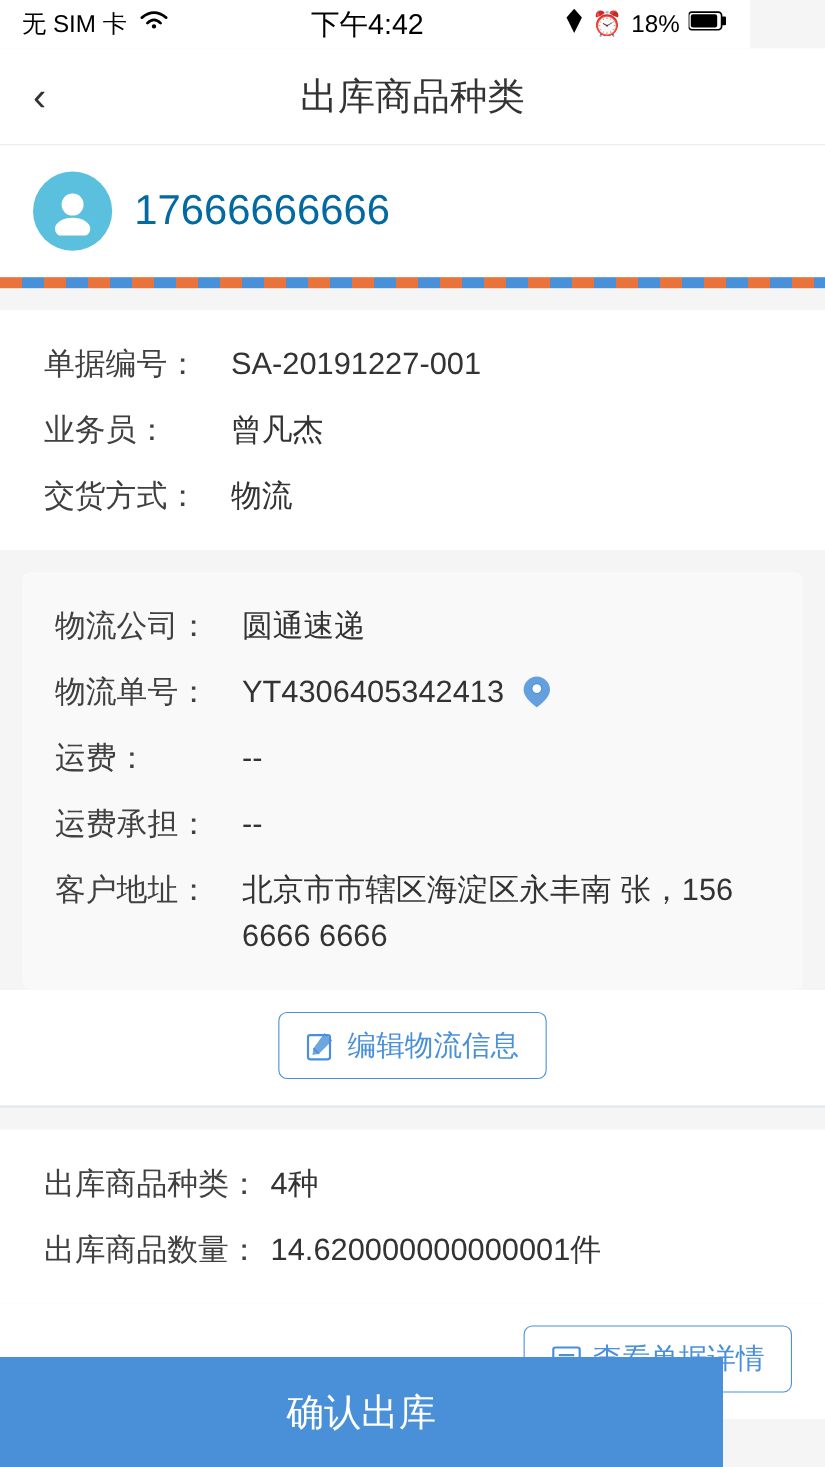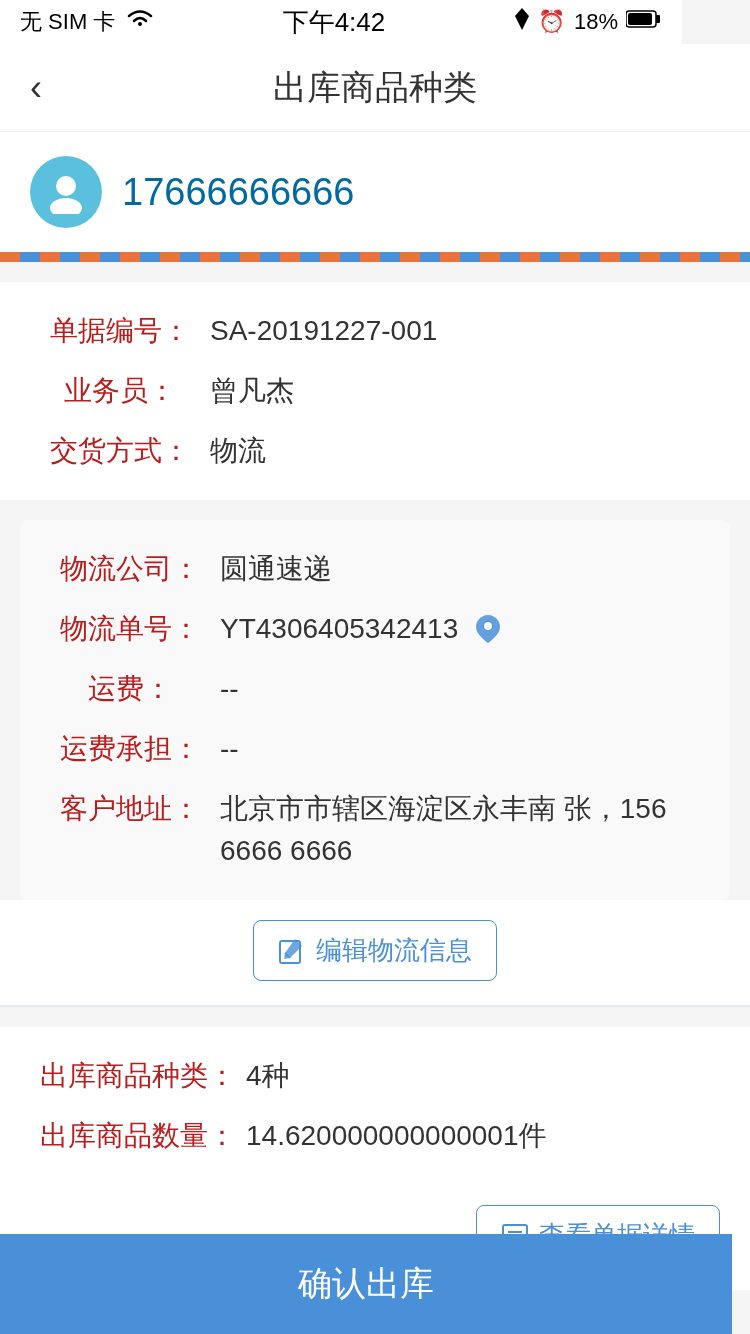--- a/index.html
+++ b/index.html
@@ -111,23 +111,23 @@
 
     .info-row {
       display: flex;
       align-items: flex-start;
       margin-bottom: 18px;
       font-size: 28px;
       line-height: 1.5;
     }
     .info-row:last-child { margin-bottom: 0; }
     .info-label {
-      color: #b91c1c;
+      color: #404040;
       min-width: 160px;
-      text-align: center;
+      text-align: left;
       flex-shrink: 0;
     }
     .info-value {
       color: #333;
       margin-left: 10px;
       flex: 1;
       display: flex;
       align-items: center;
       gap: 14px;
     }
@@ -210,21 +210,21 @@
 
     
     .bottom-spacer {
       flex: 1;
       background: #f5f5f5;
       min-height: 160px;
     }
 
     
     .confirm-bar {
-      width: 732px;
+      width: 657px;
       height: 100px;
       background: #4a90d9;
       display: flex;
       align-items: center;
       justify-content: center;
       position: fixed;
       bottom: 0;
       left: 0;
       cursor: pointer;
     }

